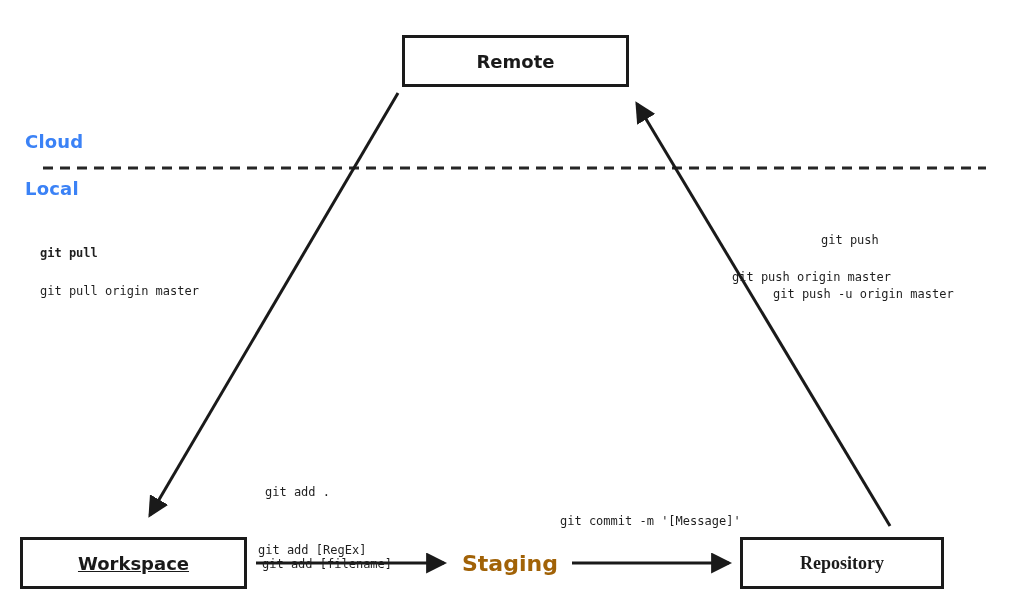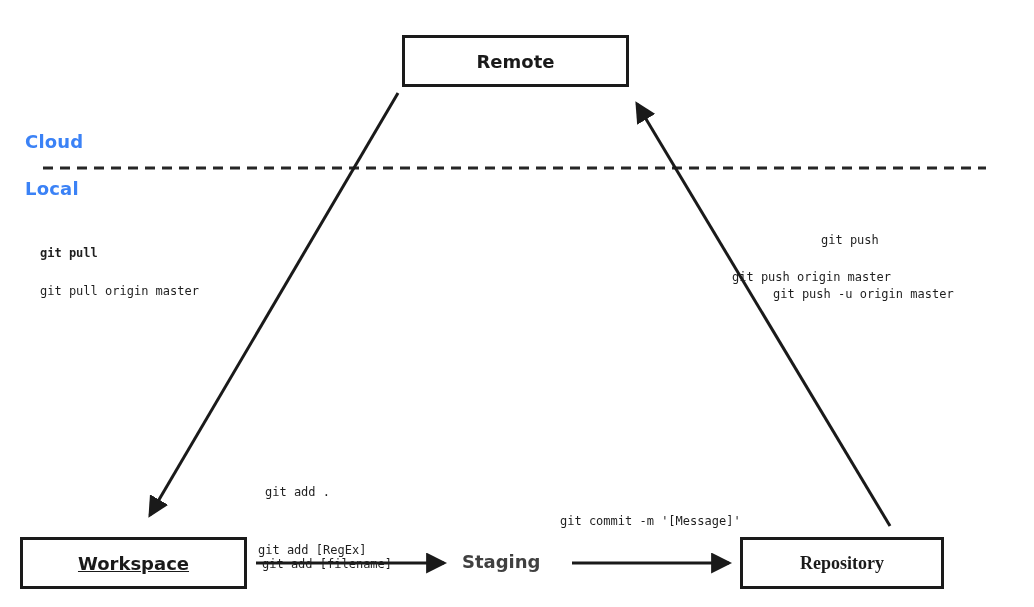--- a/index.html
+++ b/index.html
@@ -37,22 +37,22 @@
     font-size: 18px;
     color: #3b82f6;
     letter-spacing: 0.2px;
   }
   .label-cloud { left: 25px; top: 131px; }
   .label-local { left: 25px; top: 178px; }
   .staging-label {
     position: absolute;
     left: 462px; top: 551px;
     font-weight: bold;
-    font-size: 18px;
-    color: #404040;
+    font-size: 22px;
+    color: #a16207;
   }
   .cmd {
     position: absolute;
     font-family: "DejaVu Sans Mono", "Liberation Mono", monospace;
     font-size: 12px;
     color: #1f1f1f;
     white-space: pre;
     line-height: 17px;
   }
   .cmd-pull-1   { left: 40px;  top: 245px; font-weight: bold; }

